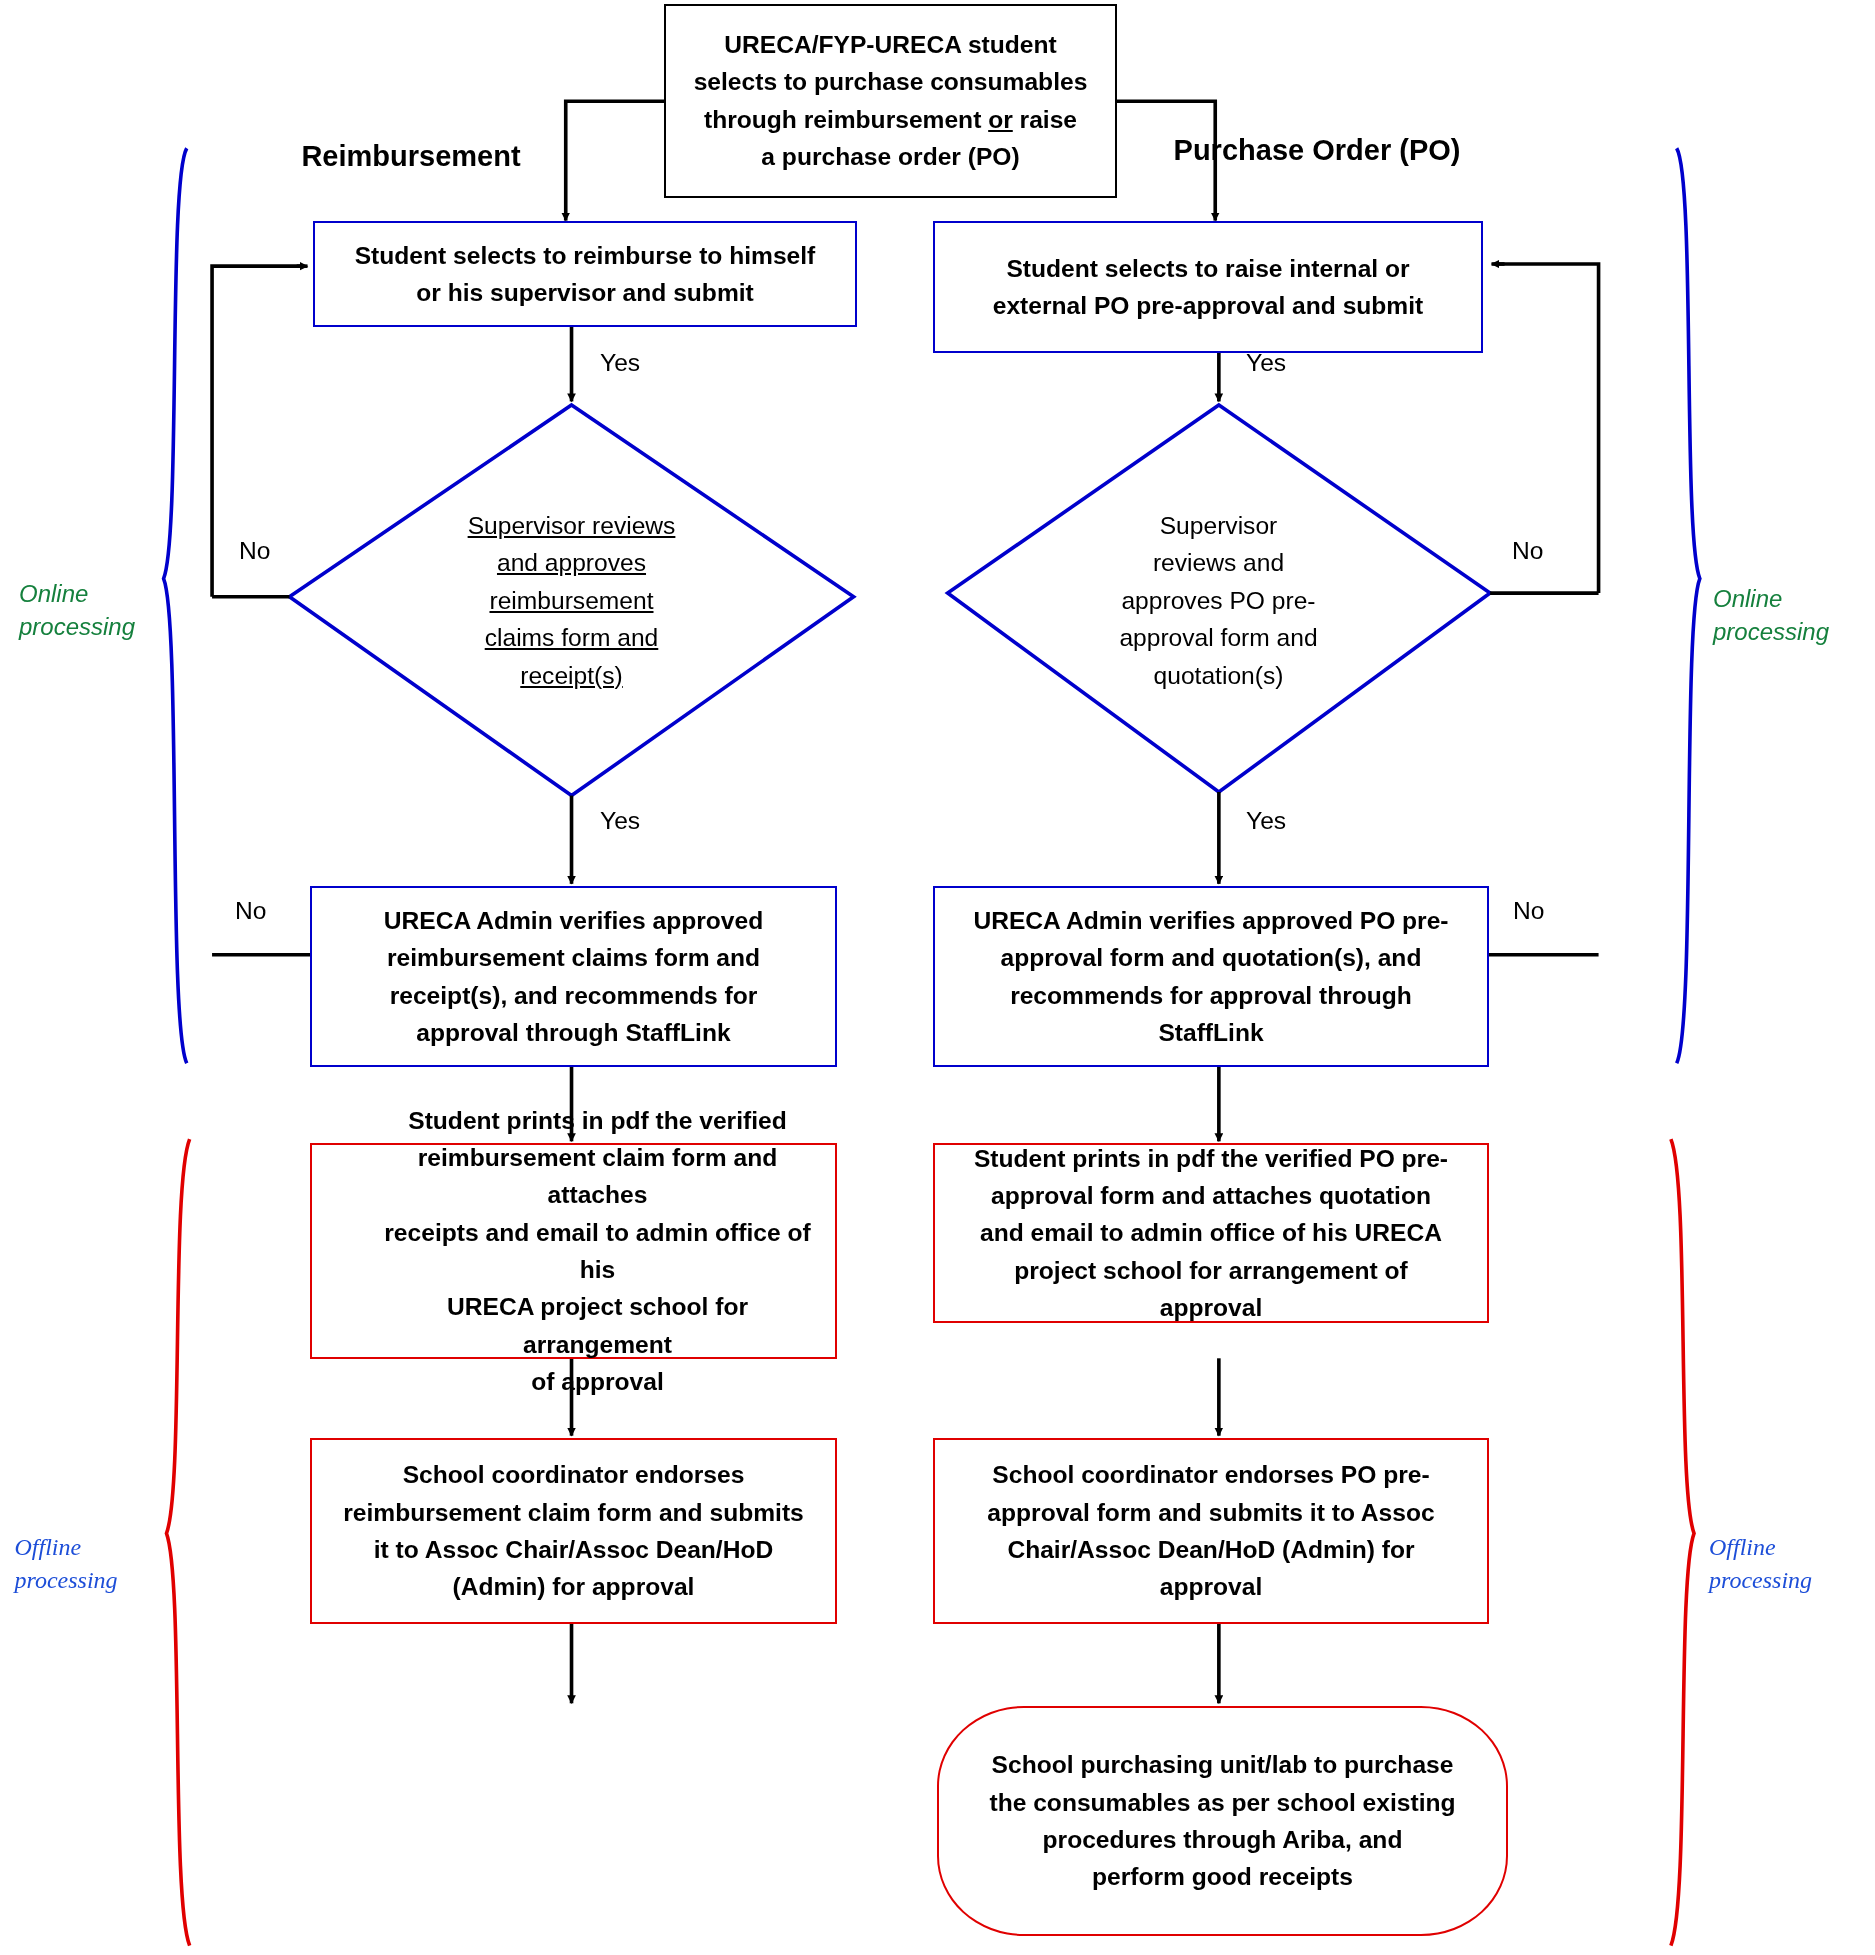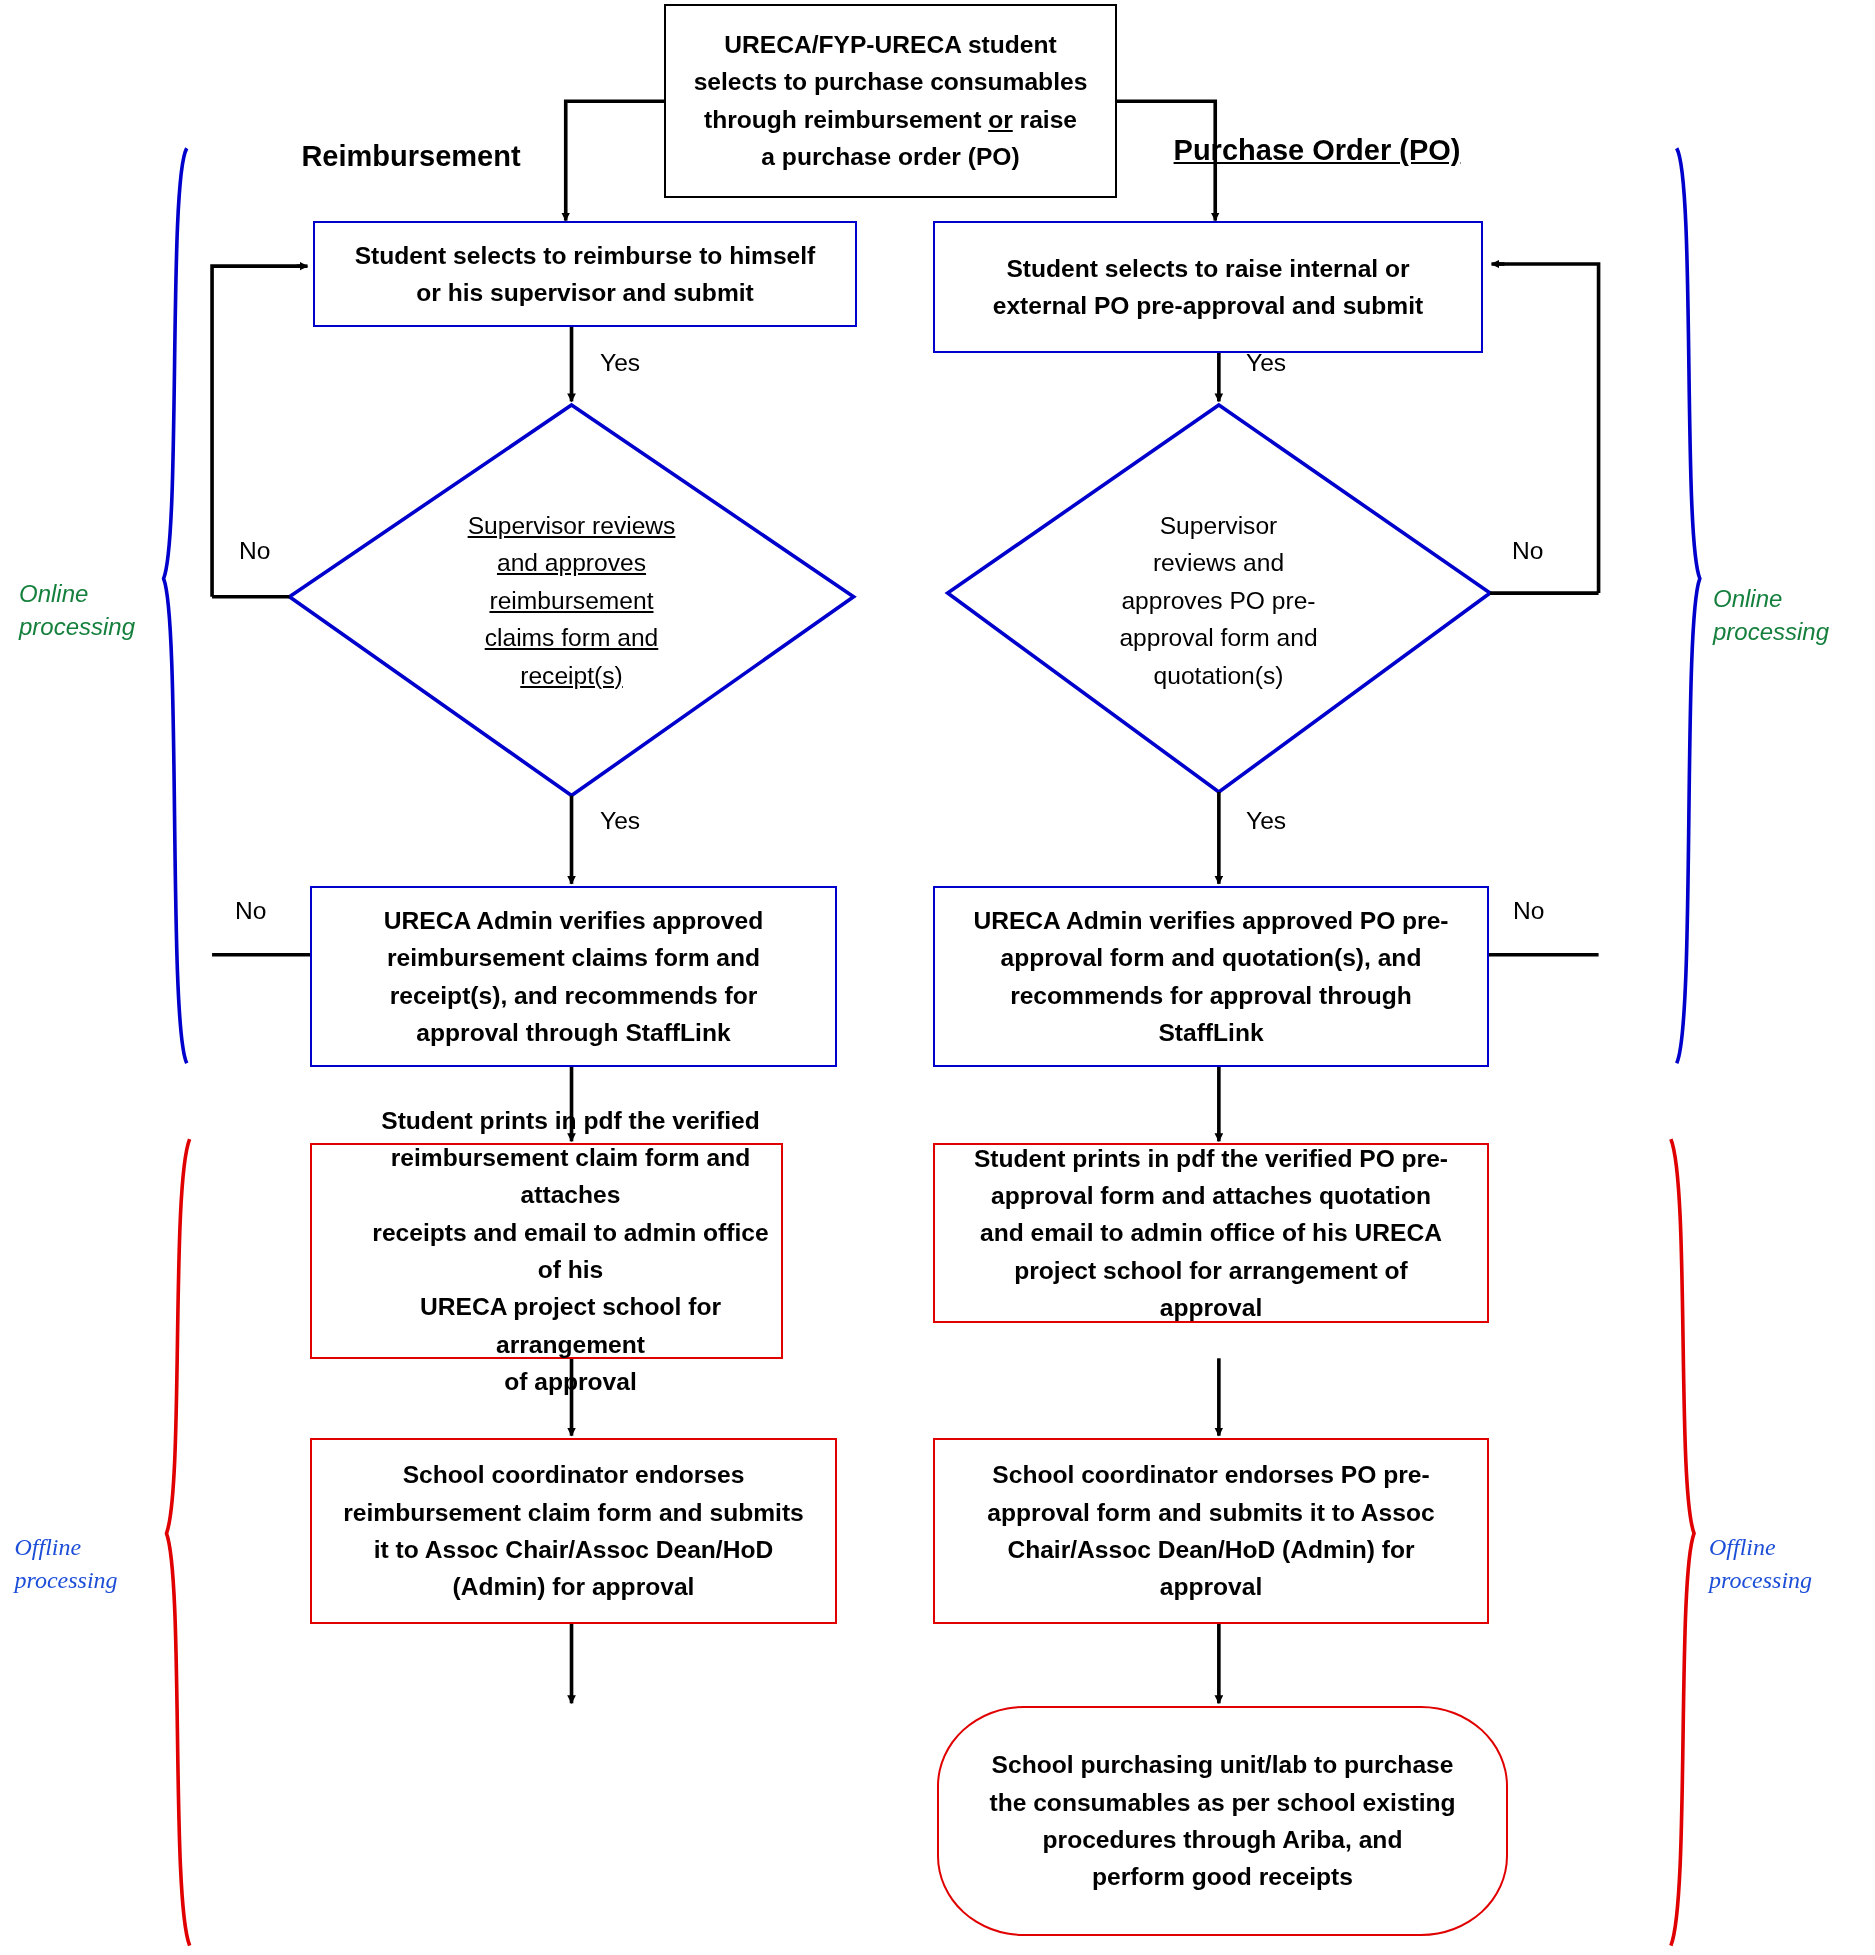--- a/index.html
+++ b/index.html
@@ -136,21 +136,21 @@
     <path d="M 2310,1575 C 2336,1640 2318,2055 2342,2120 C 2318,2185 2336,2625 2310,2690" stroke="#E00000" stroke-width="5" fill="none"></path>
   </svg>
 
   <div class="node proc-black" style="left:664px; top:3.6px; width:453px; height:194px; font-size:24.6px;">
     <span class="txt">URECA/FYP-URECA student<br>selects to purchase consumables<br>through reimbursement <u>or</u> raise<br>a purchase order (PO)</span>
   </div>
 
   <div class="col-header" style="left:259px; top:140px; width:304px; font-size:29px;">
     <span>Reimbursement</span>
   </div>
-  <div class="col-header" style="left:1107px; top:134px; width:420px; font-size:29px;text-decoration:underline;">
+  <div class="col-header" style="left:1107px; top:134px; width:420px; font-size:29px;">
     <span>Purchase Order (PO)</span>
   </div>
 
   <div class="node proc-blue" style="left:313px; top:221px; width:544px; height:106px; font-size:24.6px;">
     <span class="txt">Student selects to reimburse to himself
 or his supervisor and submit</span>
   </div>
 
   <div class="node proc-blue" style="left:933px; top:221px; width:550px; height:132px; font-size:24.6px;">
     <span class="txt">Student selects to raise internal or
@@ -180,21 +180,21 @@
 approval through StaffLink</span>
   </div>
 
   <div class="node proc-blue" style="left:933px; top:886px; width:556px; height:181px; font-size:24.6px;">
     <span class="txt">URECA Admin verifies approved PO pre-
 approval form and quotation(s), and
 recommends for approval through
 StaffLink</span>
   </div>
 
-  <div class="node proc-red" style="left:310px; top:1143px; width:473px; height:216px; font-size:24.6px;padding-left:48px;">
+  <div class="node proc-red" style="left:310px; top:1143px; width:527px; height:216px; font-size:24.6px;padding-left:48px;">
     <span class="txt">Student prints in pdf the verified
 reimbursement claim form and attaches
 receipts and email to admin office of his
 URECA project school for arrangement
 of approval</span>
   </div>
 
   <div class="node proc-red" style="left:933px; top:1143px; width:556px; height:180px; font-size:24.6px;">
     <span class="txt">Student prints in pdf the verified PO pre-
 approval form and attaches quotation

